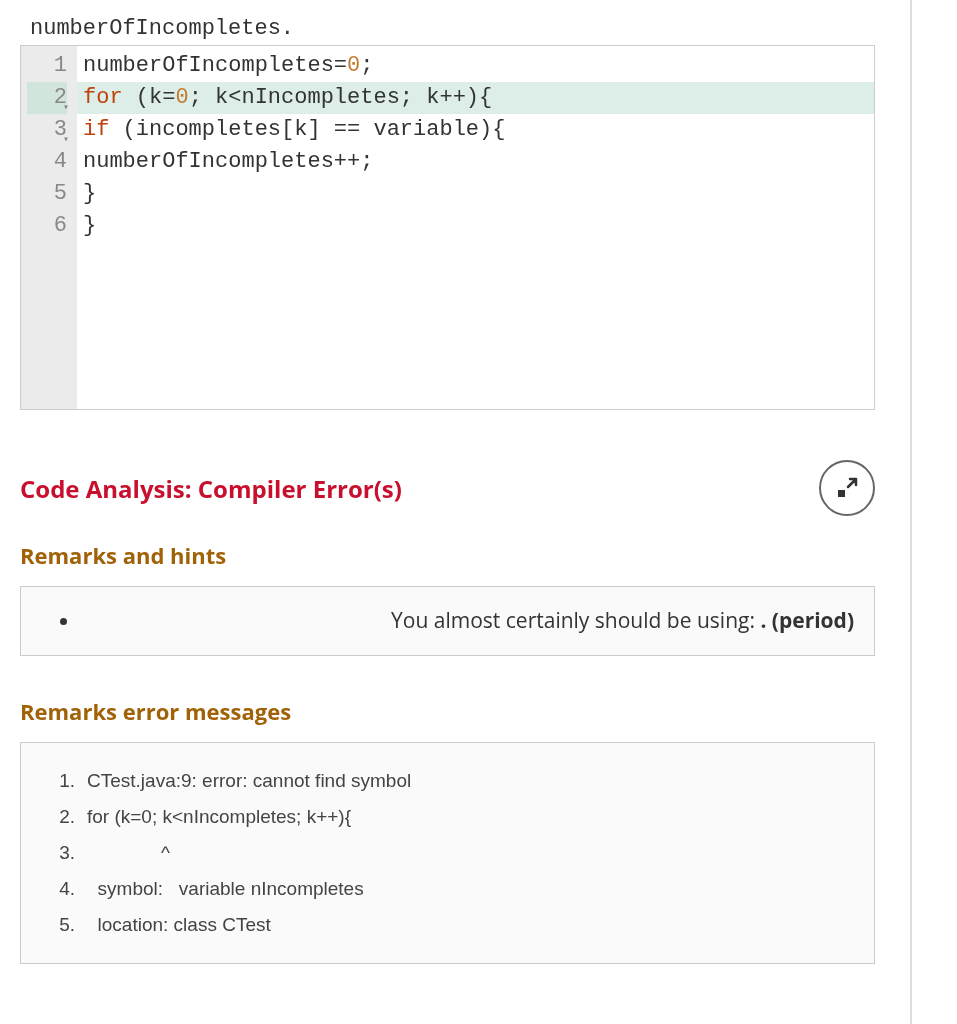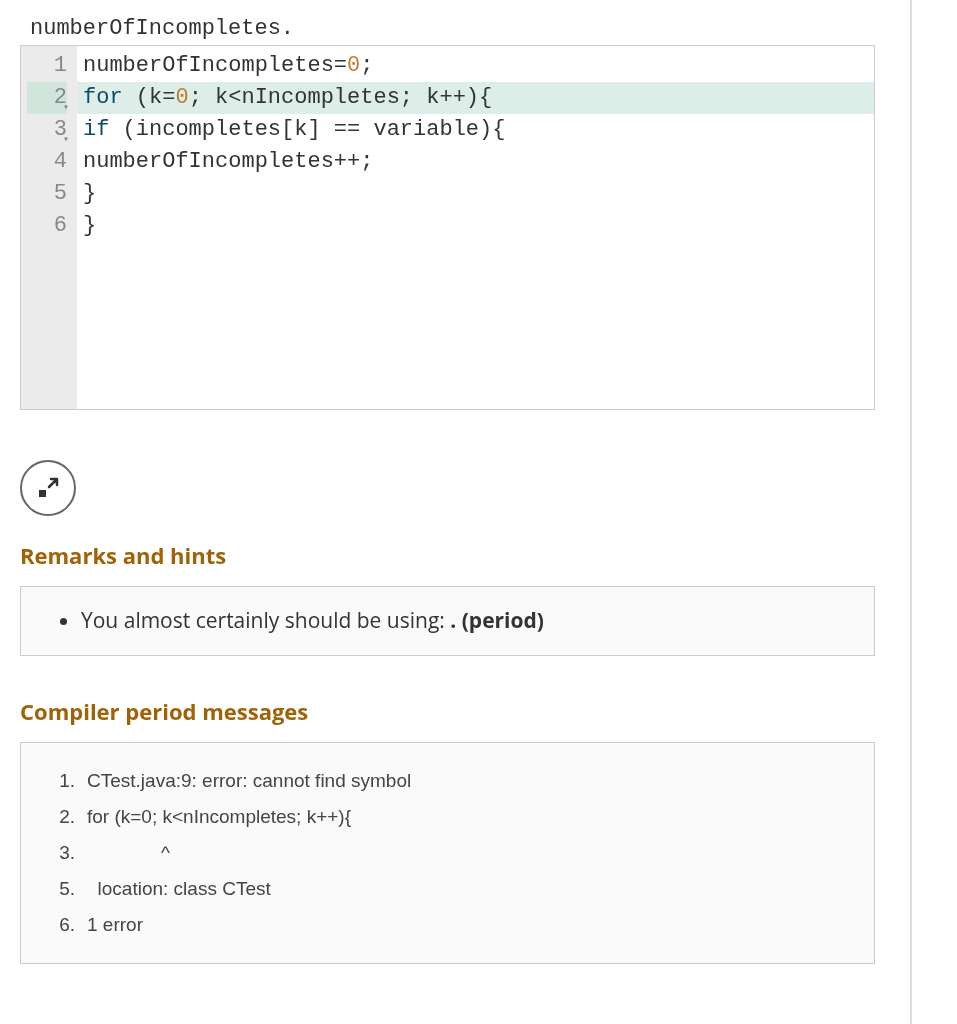--- a/index.html
+++ b/index.html
@@ -65,21 +65,21 @@
     left: 0; right: 0;
     height: 32px;
     background: #dceee7;
     top: 36px;
     z-index: 0;
   }
   .gutter-hl {
     background: #d1e5dd;
   }
   .code-line > span { position: relative; z-index: 1; }
-  .kw { color: #0c4a6e; }
+  .kw { color: #c2410c; }
   .num { color: #c47a2c; }
   .op { color: #333; }
   .id { color: #333; margin-top: 32px; }
 
   .analysis-header {
     display: flex;
     justify-content: space-between;
     align-items: center;
     margin-bottom: 24px;
   }
@@ -108,21 +108,21 @@
     margin-bottom: 16px;
   }
   .hints-box {
     border: 1px solid #ccc;
     background: #fafafa;
     padding: 18px 20px 18px 40px;
     margin-bottom: 40px;
     font-size: 21px;
     color: #333;
   }
-  .hints-box ul { list-style: disc; padding-left: 20px; }
+  .hints-box ul { list-style: disc; padding-left: 20px; text-align: right; }
   .hints-box li { line-height: 1.5; }
   .hints-box b { font-weight: 700; }
 
   .error-box {
     border: 1px solid #ccc;
     background: #fafafa;
     padding: 20px 24px;
     font-family: Liberation Sans, sans-serif;
     font-size: 19px;
     line-height: 36px;
@@ -163,41 +163,42 @@
     <div class="code-line"><span class="id">numberOfIncompletes=</span><span class="num">0</span><span class="op">;</span></div>
         <div class="code-line"><span class="kw">for</span><span class="id"> (k=</span><span class="num">0</span><span class="id">; k&lt;nIncompletes; k++){</span></div>
         <div class="code-line"><span class="kw">if</span><span class="id"> (incompletes[k] == variable){</span></div>
         <div class="code-line"><span class="id">numberOfIncompletes++;</span></div>
         <div class="code-line"><span class="id">}</span></div>
         <div class="code-line"><span class="id">}</span></div>
       </div>
   </div>
 
   <div class="analysis-header">
+    <div class="analysis-title">Code Analysis: Compiler Error(s)</div>
     <div class="expand-btn">
       <svg viewBox="0 0 24 24">
         <rect x="3" y="14" width="7" height="7" fill="#333"></rect>
         <path d="M13 11 L21 3 M21 3 L15 3 M21 3 L21 9" stroke="#333" stroke-width="2.5" fill="none" stroke-linecap="round"></path>
       </svg>
     </div>
   </div>
 
   <div class="section-title">Remarks and hints</div>
 
   <div class="hints-box">
     <ul>
       <li>
         <span>You almost certainly should be using: </span><b>. (period)</b>
       </li>
     </ul>
   </div>
 
-  <div class="section-title">Compiler period messages</div>
+  <div class="section-title">Remarks error messages</div>
 
   <div class="error-box" id="errorbox">
       <div class="error-line"><span class="err-num">1.</span><span>CTest.java:9: error: cannot find symbol</span></div>
       <div class="error-line"><span class="err-num">2.</span><span>for (k=0; k&lt;nIncompletes; k++){</span></div>
       <div class="error-line"><span class="err-num">3.</span><span>              ^</span></div>
+      <div class="error-line"><span class="err-num">4.</span><span>  symbol:   variable nIncompletes</span></div>
       <div class="error-line"><span class="err-num">5.</span><span>  location: class CTest</span></div>
-      <div class="error-line"><span class="err-num">6.</span><span>1 error</span></div>
     </div>
 
 </div>
 
 </body></html>

